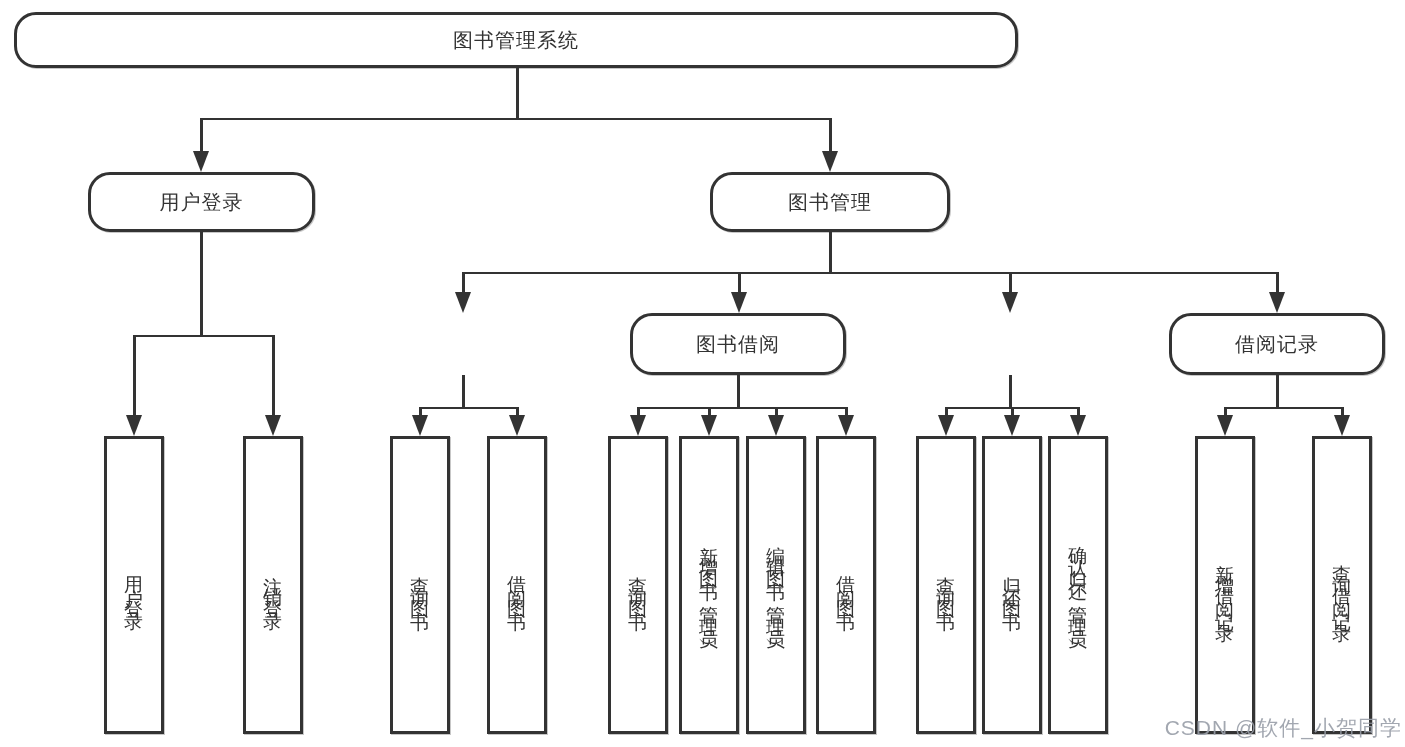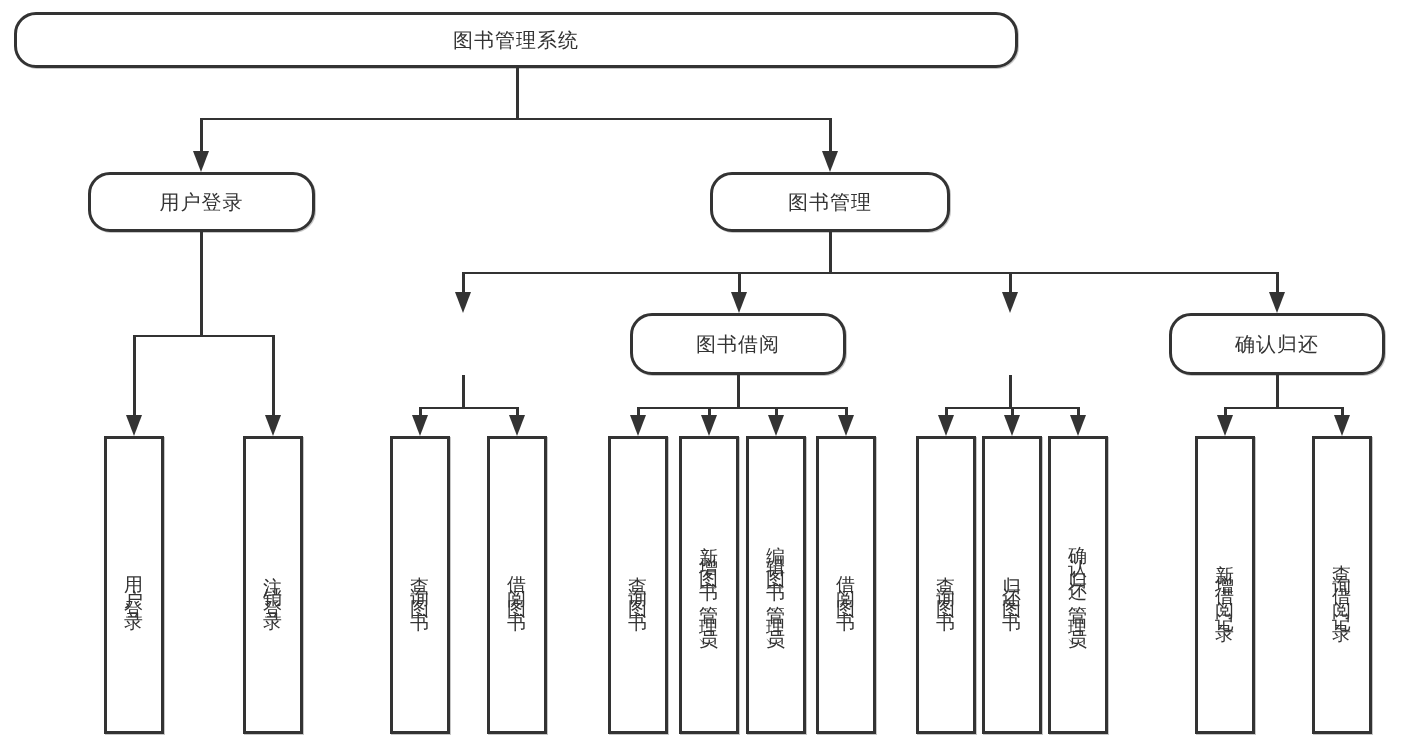--- a/index.html
+++ b/index.html
@@ -90,21 +90,21 @@
   <div class="ah" style="left:731px;top:292px"></div>
   <div class="vline" style="left:1009px;top:272px;height:21px"></div>
   <div class="ah" style="left:1002px;top:292px"></div>
   <div class="vline" style="left:1276px;top:272px;height:21px"></div>
   <div class="ah" style="left:1269px;top:292px"></div>
 
   <div class="box hbox" style="left:630px;top:313px;width:216px;height:62px">
     <span>图书借阅</span>
   </div>
   <div class="box hbox" style="left:1169px;top:313px;width:216px;height:62px">
-    <span>确认归还</span>
+    <span>借阅记录</span>
   </div>
 
   <div class="vline" style="left:462px;top:375px;height:33px"></div>
   <div class="hline" style="left:419px;top:406.5px;width:99px"></div>
   <div class="vline" style="left:419px;top:407px;height:9px"></div>
   <div class="ah" style="left:412px;top:415px"></div>
   <div class="vline" style="left:516px;top:407px;height:9px"></div>
   <div class="ah" style="left:509px;top:415px"></div>
 
   <div class="vline" style="left:737px;top:375px;height:33px"></div>
@@ -171,14 +171,15 @@
     <span class="vtext">确认归还（管理员）</span>
   </div>
 
   <div class="box leaf" style="left:1195px">
     <span class="vtext">新增借阅记录</span>
   </div>
   <div class="box leaf" style="left:1312px">
     <span class="vtext">查询借阅记录</span>
   </div>
 
+  <div id="watermark">CSDN @软件_小贺同学</div>
 
 </div>
 
 </body></html>

